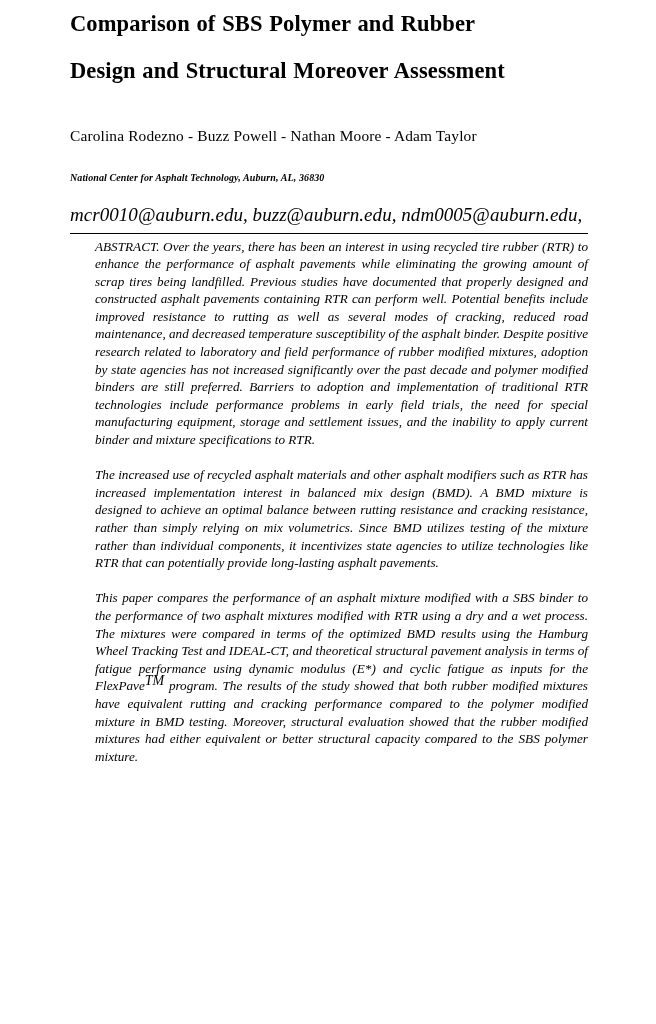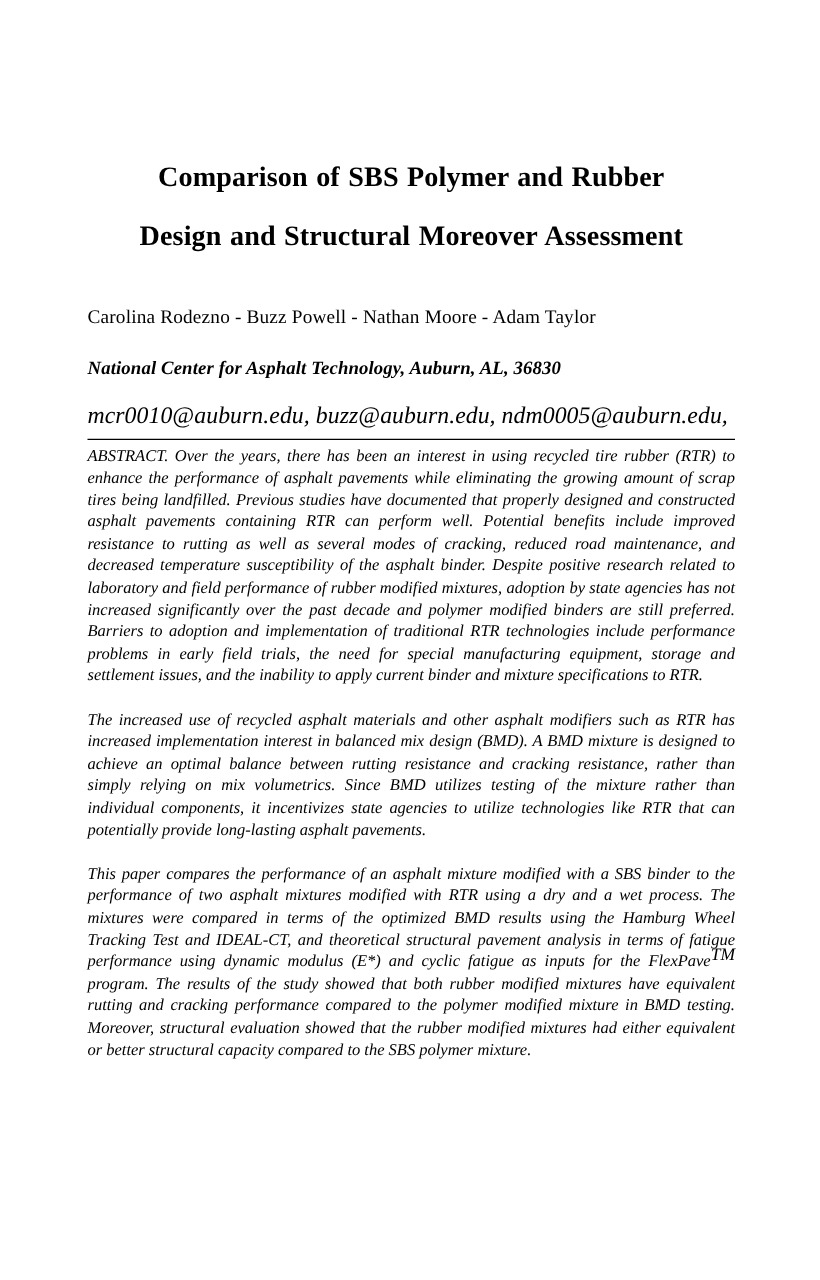--- a/index.html
+++ b/index.html
@@ -28,26 +28,25 @@
   .content {
     position: absolute;
     left: 70px;
     top: 0;
     width: 518px;
   }
 
   
   .title {
     margin: 0;
-    padding-top: 118px;
     font-size: 22.5px;
     font-weight: bold;
     line-height: 47px;
     letter-spacing: 0.1px;
-    text-align: center;
+    text-align: left;
     word-spacing: 1px;
   }
   .title-line {
     display: block;
     white-space: nowrap;
   }
 
   
   .authors {
     margin: 0;
@@ -56,21 +55,21 @@
     font-weight: normal;
     line-height: 20px;
     white-space: nowrap;
     letter-spacing: 0.15px;
   }
 
   
   .affiliation {
     margin: 0;
     padding-top: 22px;
-    font-size: 15px;
+    font-size: 10px;
     font-weight: bold;
     font-style: italic;
     line-height: 19px;
     letter-spacing: 0.1px;
   }
 
   
   .emails {
     margin: 0;
     padding-top: 19px;
@@ -95,20 +94,21 @@
 
   
   .abstract {
     padding-top: 4px;
     font-size: 13.2px;
     font-style: italic;
     line-height: 17.6px;
     text-align: justify;
     text-justify: inter-word;
     hyphens: none;
+    margin-left: 25px;
   }
   .abstract p {
     margin: 0 0 17.6px 0;
     text-align: justify;
   }
   .abstract p:last-child {
     margin-bottom: 0;
   }
   .tm {
     font-size: 14px;

